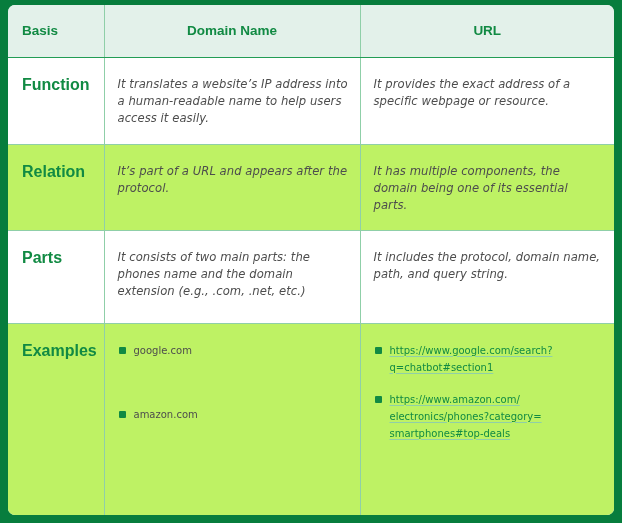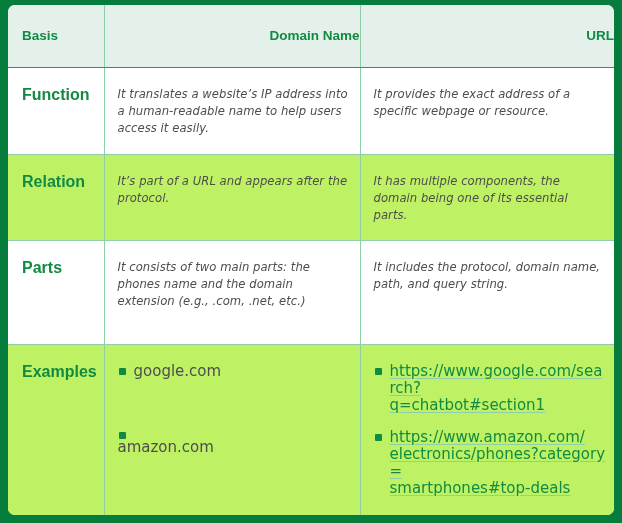--- a/index.html
+++ b/index.html
@@ -25,37 +25,37 @@
     }
     col.c1 { width: 96px; }
     col.c2 { width: 256px; }
     col.c3 { width: 254px; }
     th, td {
       vertical-align: top;
       text-align: left;
       border-left: 1.5px solid #8fcfa8;
     }
     th:first-child, td:first-child { border-left: none; }
-    thead tr { height: 62px; background: #e3f1ea; }
+    thead tr { height: 52px; background: #e3f1ea; }
     thead th {
       vertical-align: middle;
       font-weight: bold;
       font-size: 13.5px;
       color: #118a43;
       border-bottom: 1.5px solid #229d55;
     }
     thead th.basis { padding-left: 14px; }
-    thead th.center { text-align: right; }
+    thead th.center { text-align: center; }
     tbody tr { border-bottom: 1.5px solid #8fcfa8; }
     tbody tr:last-child { border-bottom: none; }
     tbody tr.alt { background: #bef264; }
     tbody tr.white { background: #ffffff; }
     tr.r-function { height: 87px; }
     tr.r-relation { height: 86px; }
-    tr.r-parts { height: 104px; }
+    tr.r-parts { height: 93px; }
     tr.r-examples { height: 197px; }
     td.label {
       padding: 18px 0 0 14px;
       font-weight: bold;
       font-size: 16px;
       color: #118a43;
     }
     td.text {
       padding: 18px 10px 0 13px;
       font-size: 12.6px;
@@ -65,33 +65,33 @@
       font-size: 11.6px;
       letter-spacing: 0.05px;
       font-style: italic;
     }
     td.examples-cell { padding: 18px 8px 0 13px; }
     ul.ex { list-style: none; }
     ul.ex li {
       display: flex;
       align-items: flex-start;
       font-family: "DejaVu Sans", sans-serif;
-      font-size: 15px;
+      font-size: 10px;
       line-height: 17px;
       color: #4d4d4d;
     }
     .bullet {
       display: inline-block;
       width: 7px; height: 7px;
       background: #118a43;
       border-radius: 1px;
       margin: 5px 8px 0 1px;
       flex: 0 0 auto;
     }
-    ul.domains li + li { margin-top: 47px; flex-direction: column; }
+    ul.domains li + li { margin-top: 47px; }
     ul.urls li + li { margin-top: 15px; }
     a.url {
       color: #118a43;
       text-decoration: underline;
       text-decoration-color: #8fcfa8;
       text-underline-offset: 2px;
       word-break: break-all;
       white-space: pre-line;
     }
   </style>

